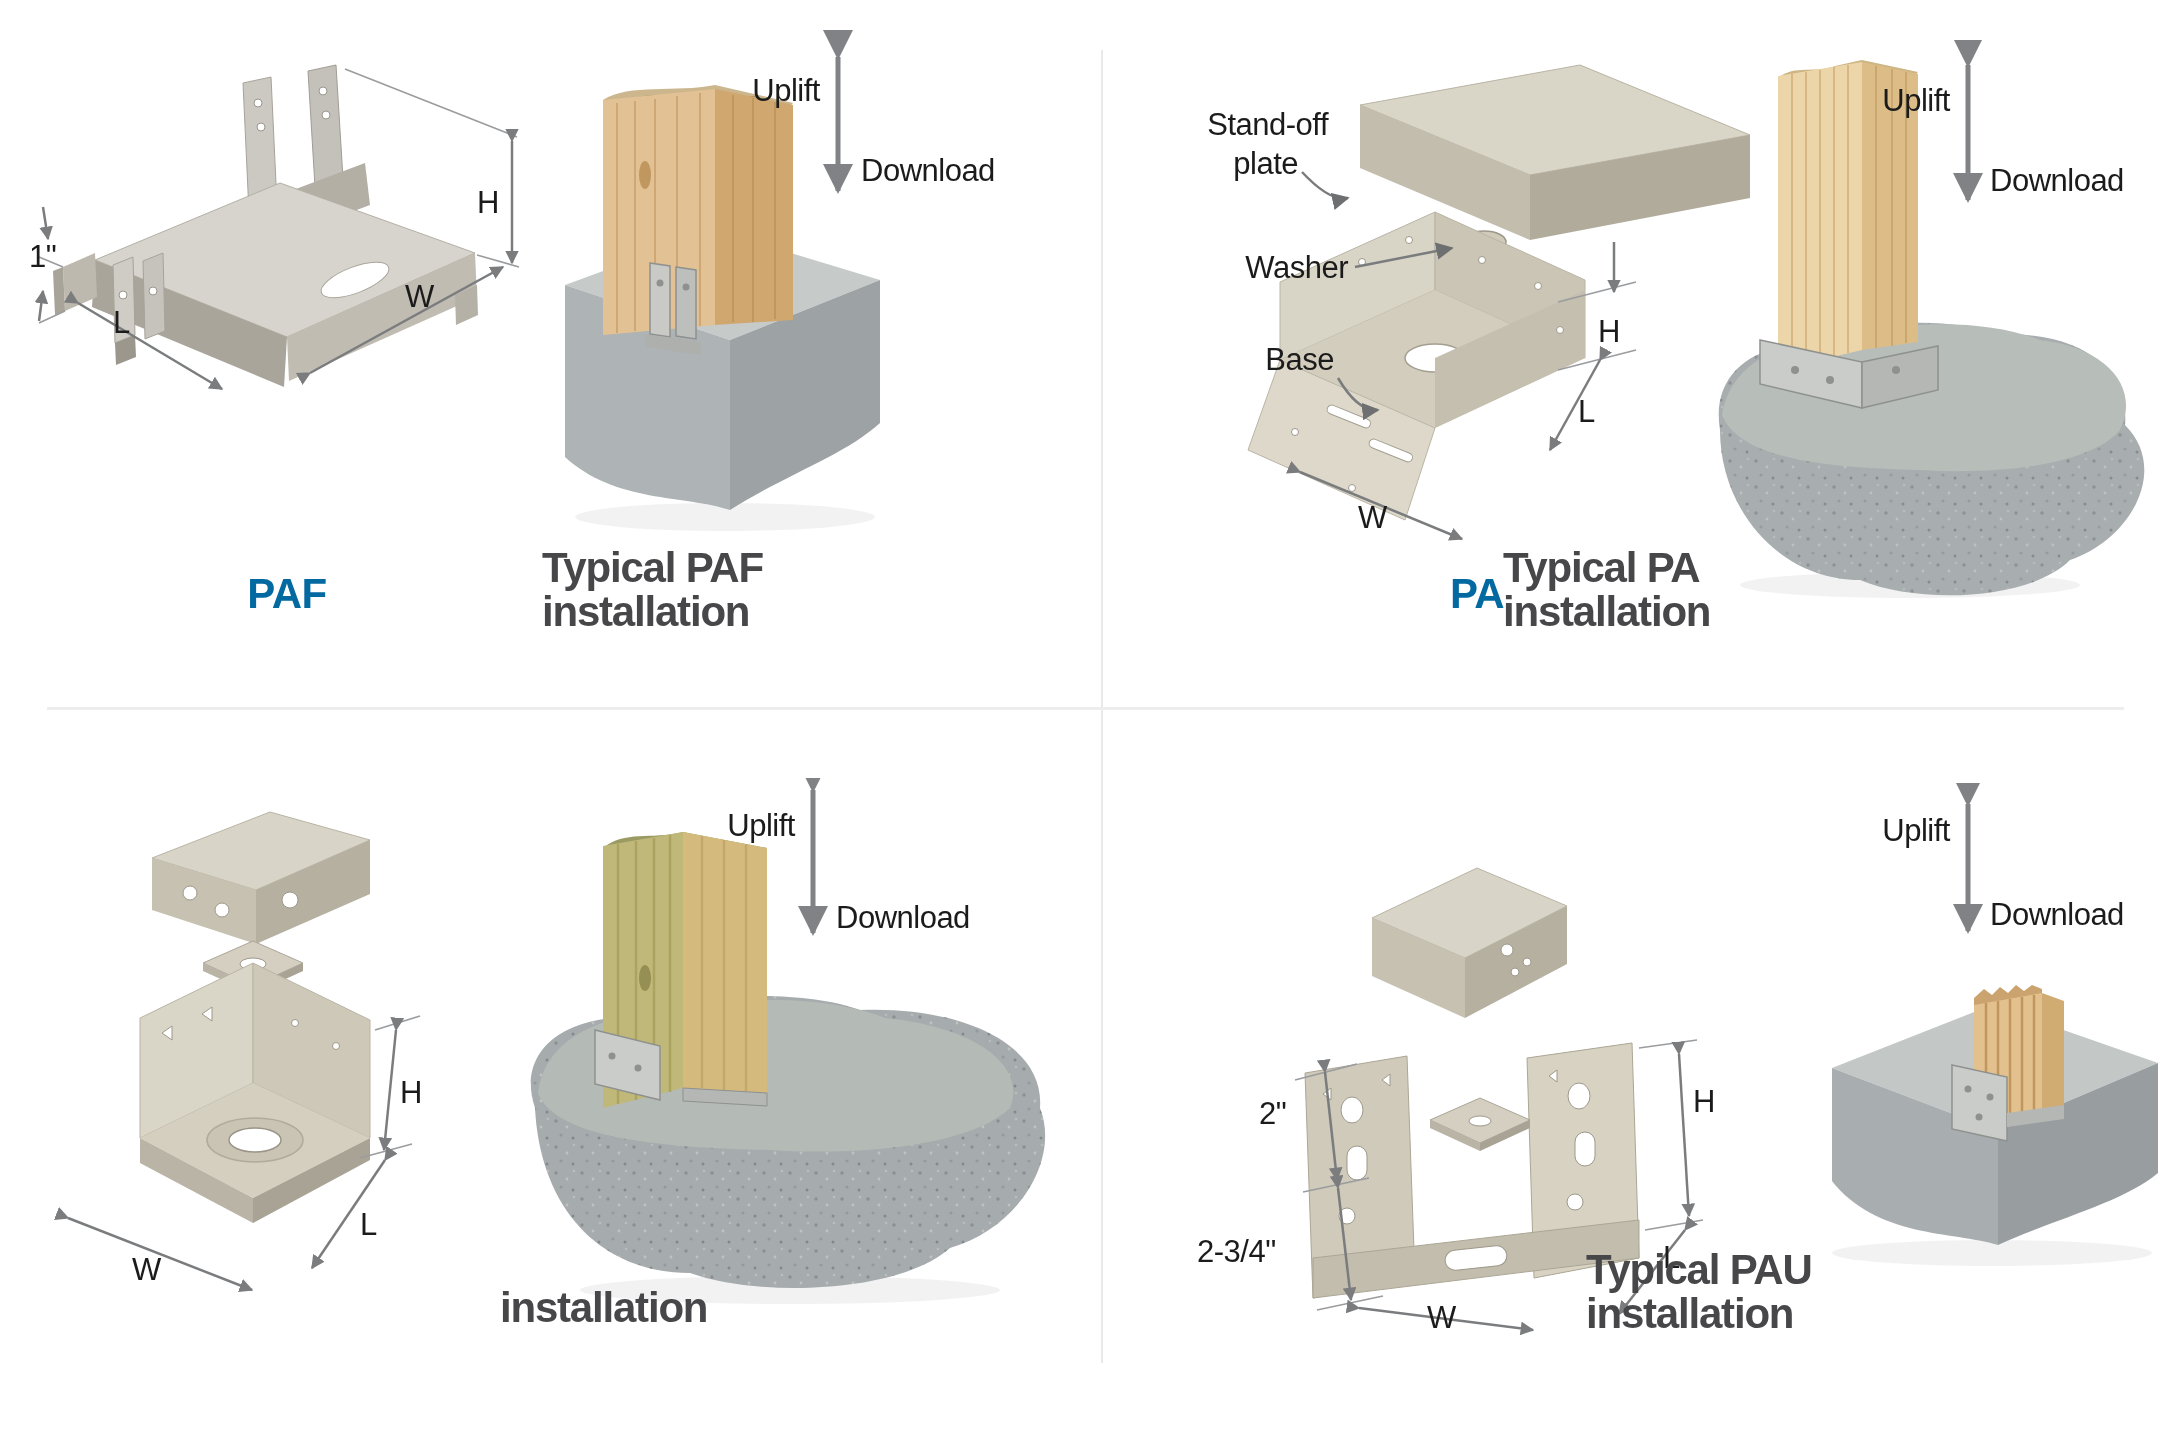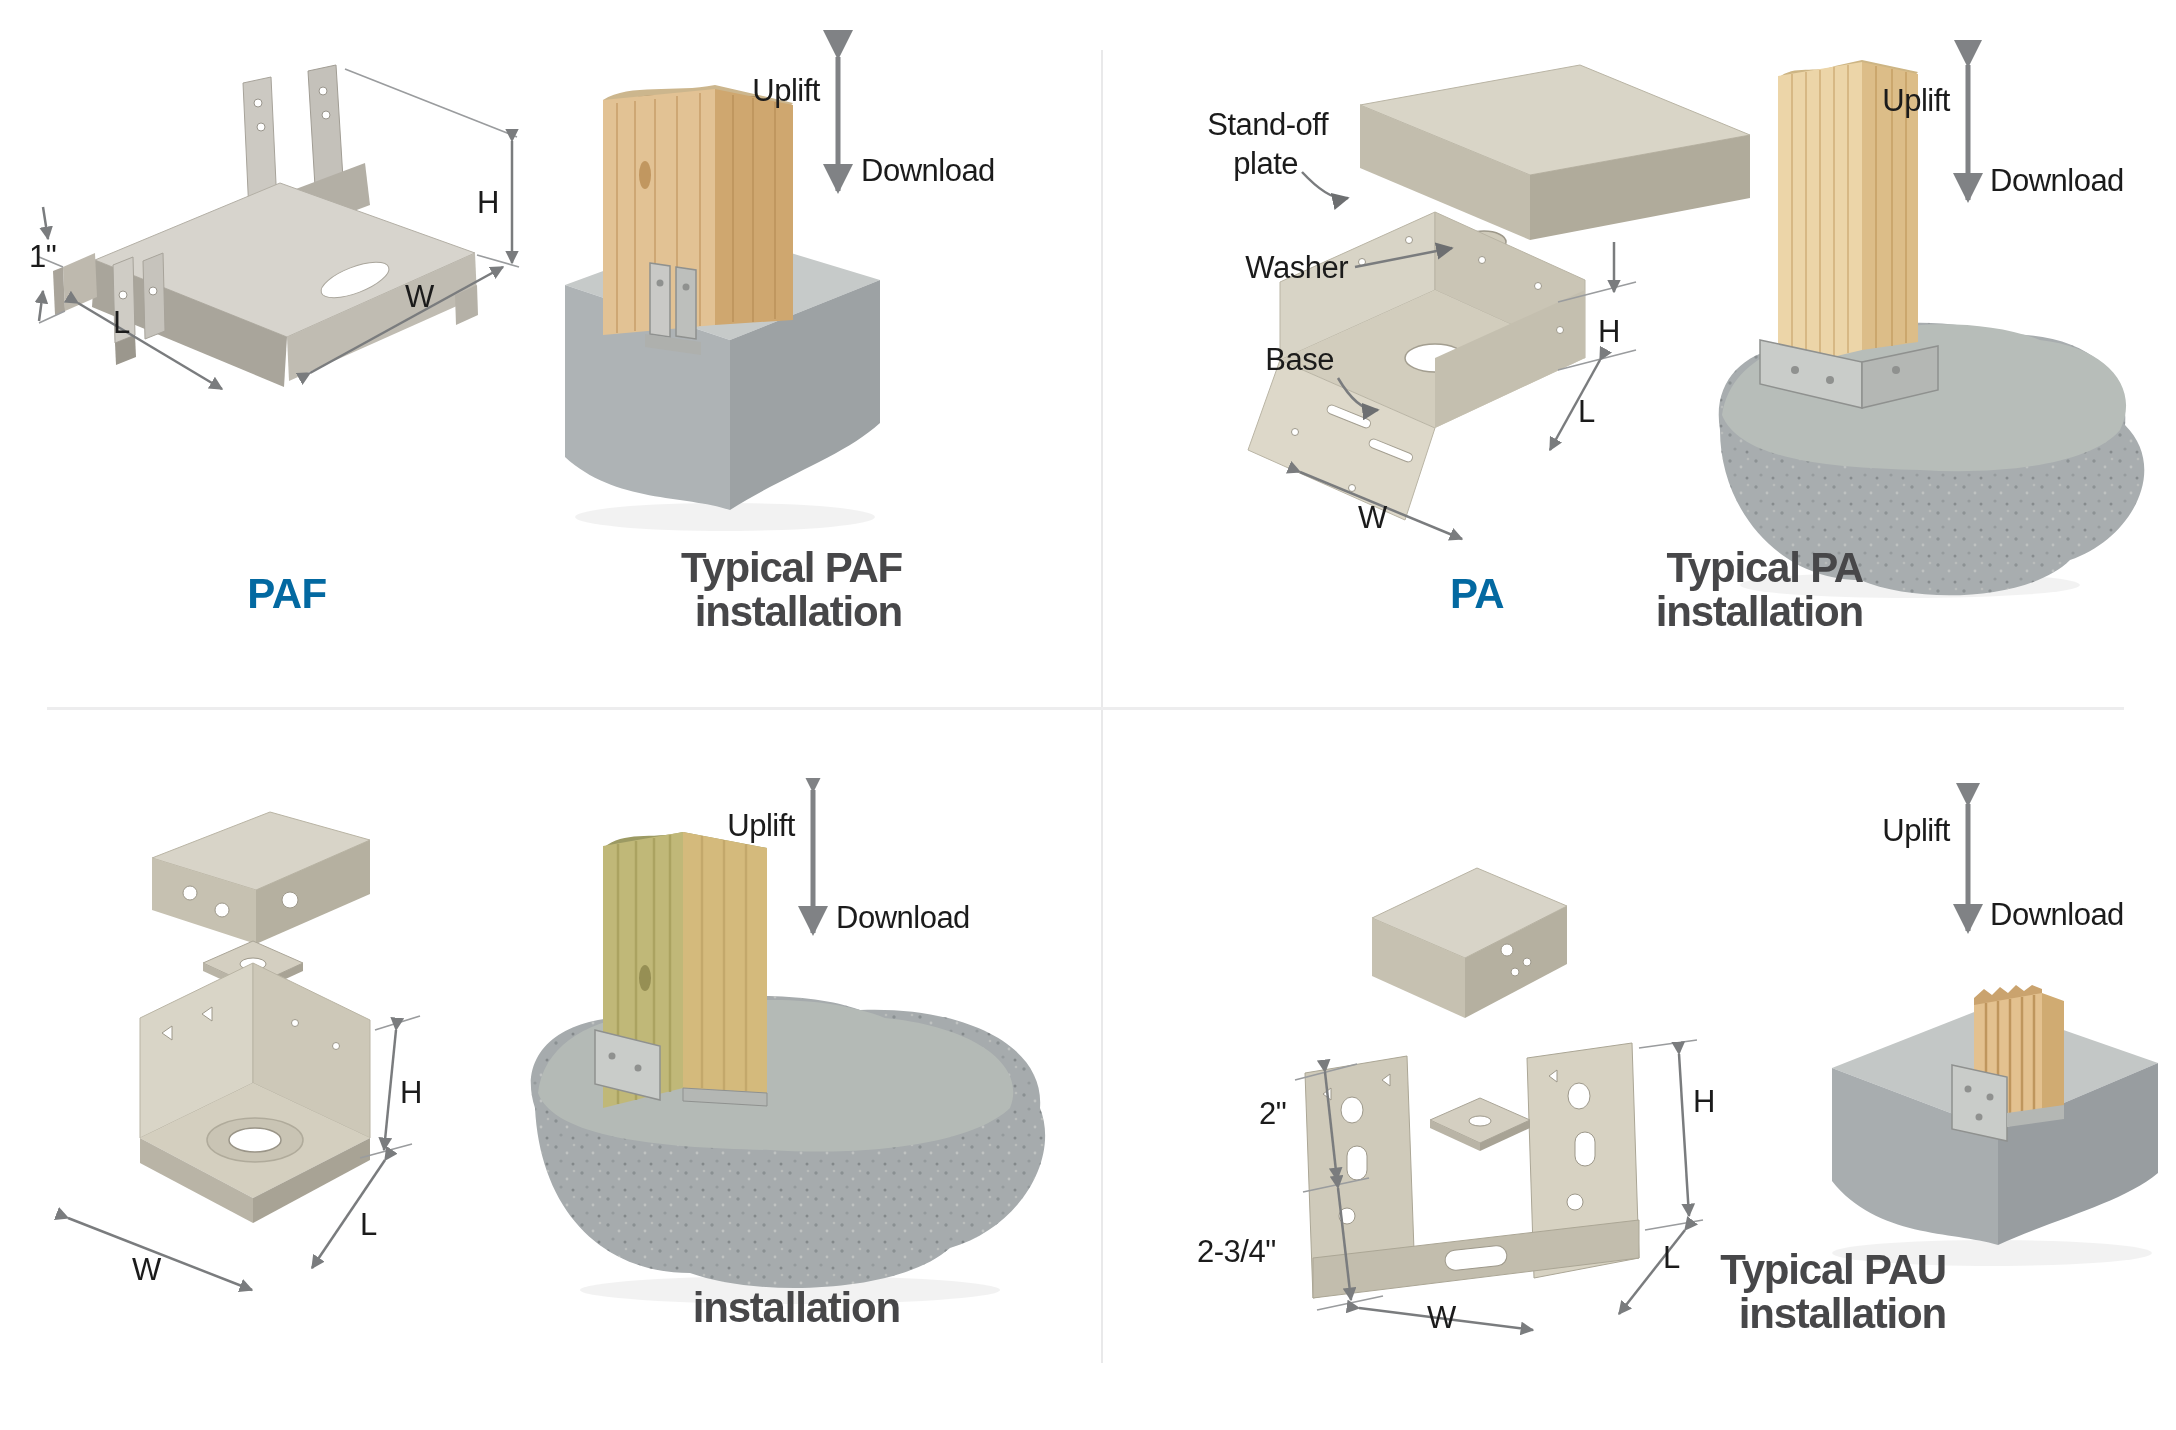--- a/index.html
+++ b/index.html
@@ -3,21 +3,21 @@
 <meta charset="utf-8">
 <style>
   html,body{margin:0;padding:0;background:#ffffff;}
   .canvas{position:relative;width:2176px;height:1430px;background:#ffffff;overflow:hidden;
           font-family:"Liberation Sans",sans-serif;}
   .divider-v{position:absolute;left:1101px;top:50px;width:2px;height:1313px;background:#e9e9ea;}
   .divider-h{position:absolute;left:47px;top:707px;width:2077px;height:3px;background:#ededee;}
   .abs{position:absolute;}
   .prod-label{position:absolute;text-align:center;font-weight:bold;font-size:42px;
               color:#0369a1;letter-spacing:-0.5px;}
-  .caption{position:absolute;text-align:right;font-weight:bold;font-size:42px;
+  .caption{position:absolute;text-align:left;font-weight:bold;font-size:42px;
            color:#474749;letter-spacing:-1.2px;line-height:44px;}
   svg text{font-family:"Liberation Sans",sans-serif;font-size:31px;fill:#1b1b1b;letter-spacing:-0.5px;}
   svg .dim{stroke:#7a7c7e;stroke-width:2.5;fill:none;}
   svg .ext{stroke:#9a9c9e;stroke-width:1.6;fill:none;}
   svg .big{stroke:#808285;stroke-width:5;fill:none;}
 </style>
 </head>
 <body>
 
 <div class="canvas">

